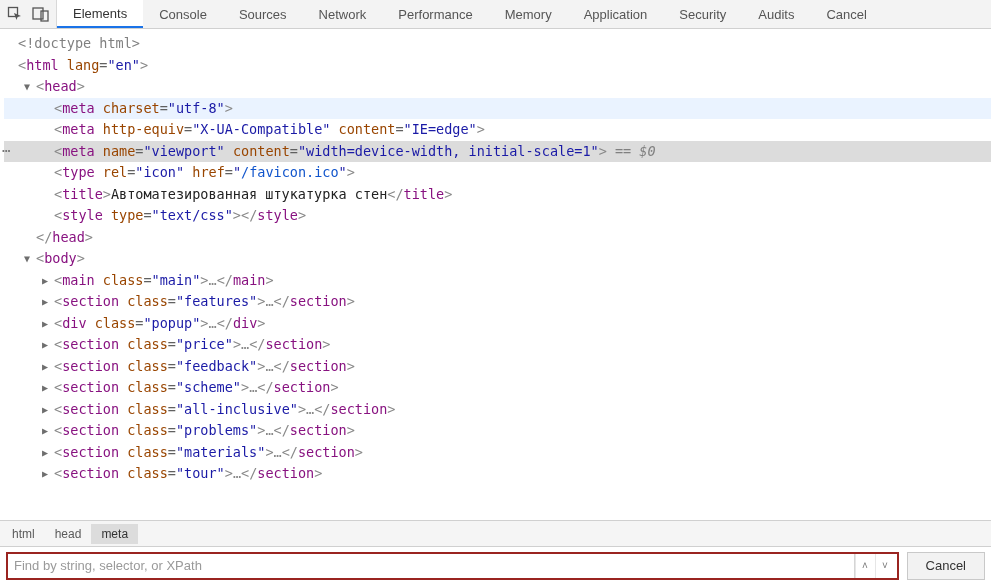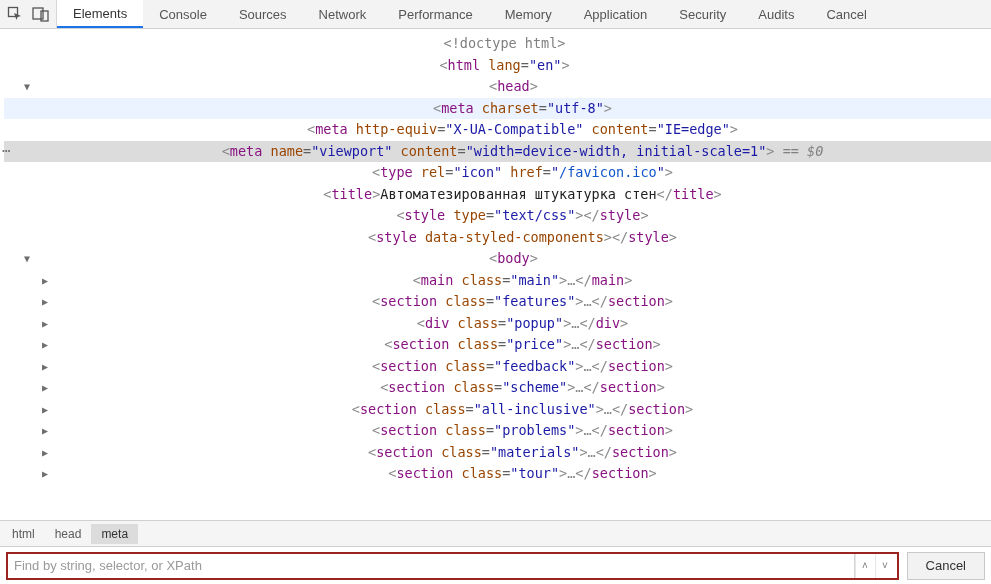--- a/index.html
+++ b/index.html
@@ -46,21 +46,21 @@
   .dom-panel {
     position: absolute;
     top: 29px; left: 0; right: 0; bottom: 64px;
     overflow: auto;
     font-family: Consolas, "Lucida Console", monospace;
     font-size: 13.5px;
     line-height: 21.5px;
     color: #222;
     padding: 4px 0 4px 4px;
   }
-  .line { white-space: pre; padding-left: 14px; position:relative;text-align:center; }
+  .line { white-space: pre; padding-left: 14px; position:relative; }
   .line .arrow {
     position:absolute; left:0; top:0; width:14px; text-align:center;
     color:#6e6e6e; font-size:10px; line-height:21.5px;
   }
   .line .arrow.right::before{ content:"▶"; }
   .line .arrow.down::before{ content:"▼"; }
   .ind0{ padding-left: 14px; }   
   .ind1{ padding-left: 32px; }
   .ind2{ padding-left: 50px; }
 
@@ -187,22 +187,22 @@
   <div class="line ind2"><span class="tk-angle">&lt;</span><span class="tk-tag">meta</span> <span class="tk-attr">http-equiv</span><span class="tk-eq">=</span><span class="tk-val">"X-UA-Compatible"</span> <span class="tk-attr">content</span><span class="tk-eq">=</span><span class="tk-val">"IE=edge"</span><span class="tk-angle">&gt;</span></div>
 
   <div class="line ind2 selected"><span class="tk-angle">&lt;</span><span class="tk-tag">meta</span> <span class="tk-attr">name</span><span class="tk-eq">=</span><span class="tk-val">"viewport"</span> <span class="tk-attr">content</span><span class="tk-eq">=</span><span class="tk-val">"width=device-width, initial-scale=1"</span><span class="tk-angle">&gt;</span><span class="tk-soeq"> == </span><span class="tk-soeq" style="font-style:italic">$0</span></div>
 
   <div class="line ind2"><span class="tk-angle">&lt;</span><span class="tk-tag">type</span> <span class="tk-attr">rel</span><span class="tk-eq">=</span><span class="tk-val">"icon"</span> <span class="tk-attr">href</span><span class="tk-eq">=</span><span class="tk-val">"</span><span class="tk-link">/favicon.ico</span><span class="tk-val">"</span><span class="tk-angle">&gt;</span></div>
 
   <div class="line ind2"><span class="tk-angle">&lt;</span><span class="tk-tag">title</span><span class="tk-angle">&gt;</span><span class="tk-text">Автоматезированная штукатурка стен</span><span class="tk-angle">&lt;/</span><span class="tk-tag">title</span><span class="tk-angle">&gt;</span></div>
 
   <div class="line ind2"><span class="tk-angle">&lt;</span><span class="tk-tag">style</span> <span class="tk-attr">type</span><span class="tk-eq">=</span><span class="tk-val">"text/css"</span><span class="tk-angle">&gt;</span><span class="tk-angle">&lt;/</span><span class="tk-tag">style</span><span class="tk-angle">&gt;</span></div>
 
-  <div class="line ind2"><span class="tk-angle">&lt;</span><span class="tk-tag">style</span> <span class="tk-attr">data-styled-components</span><span class="tk-angle">&gt;</span><span class="tk-angle">&lt;/</span><span class="tk-tag">style</span><span class="tk-angle">&gt;</span></div>
-
+
+  <div class="line ind1"><span class="tk-angle">&lt;/</span><span class="tk-tag">head</span><span class="tk-angle">&gt;</span></div>
 
   <div class="line ind1"><span class="arrow down" style="left:16px"></span><span class="tk-angle">&lt;</span><span class="tk-tag">body</span><span class="tk-angle">&gt;</span></div>
 
   <div class="line ind2"><span class="arrow right" style="left:34px"></span><span class="tk-angle">&lt;</span><span class="tk-tag">main</span> <span class="tk-attr">class</span><span class="tk-eq">=</span><span class="tk-val">"main"</span><span class="tk-angle">&gt;</span><span class="tk-dots">…</span><span class="tk-angle">&lt;/</span><span class="tk-tag">main</span><span class="tk-angle">&gt;</span></div>
 
   <div class="line ind2"><span class="arrow right" style="left:34px"></span><span class="tk-angle">&lt;</span><span class="tk-tag">section</span> <span class="tk-attr">class</span><span class="tk-eq">=</span><span class="tk-val">"features"</span><span class="tk-angle">&gt;</span><span class="tk-dots">…</span><span class="tk-angle">&lt;/</span><span class="tk-tag">section</span><span class="tk-angle">&gt;</span></div>
 
   <div class="line ind2"><span class="arrow right" style="left:34px"></span><span class="tk-angle">&lt;</span><span class="tk-tag">div</span> <span class="tk-attr">class</span><span class="tk-eq">=</span><span class="tk-val">"popup"</span><span class="tk-angle">&gt;</span><span class="tk-dots">…</span><span class="tk-angle">&lt;/</span><span class="tk-tag">div</span><span class="tk-angle">&gt;</span></div>
 
   <div class="line ind2"><span class="arrow right" style="left:34px"></span><span class="tk-angle">&lt;</span><span class="tk-tag">section</span> <span class="tk-attr">class</span><span class="tk-eq">=</span><span class="tk-val">"price"</span><span class="tk-angle">&gt;</span><span class="tk-dots">…</span><span class="tk-angle">&lt;/</span><span class="tk-tag">section</span><span class="tk-angle">&gt;</span></div>

